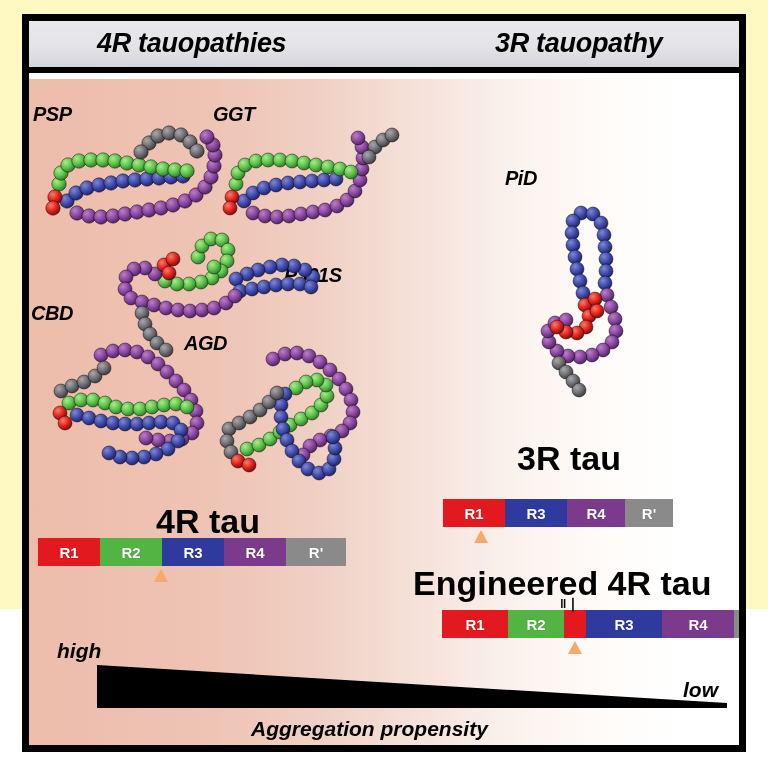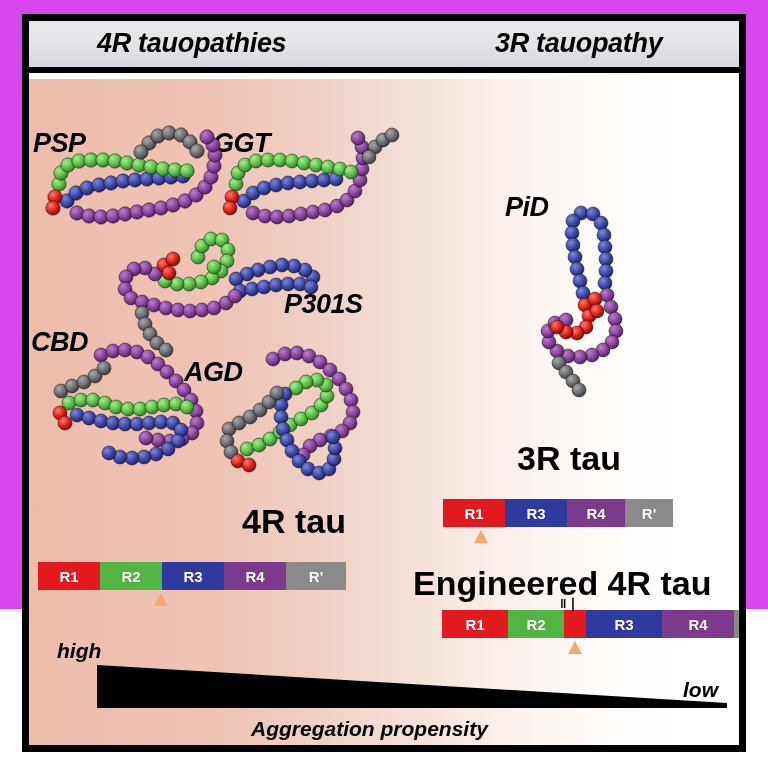--- a/index.html
+++ b/index.html
@@ -1,19 +1,19 @@
 <!DOCTYPE html>
 <html><head>
 <meta charset="utf-8">
 <style>
   html,body{margin:0;padding:0;background:#ffffff;}
   body{width:768px;height:768px;overflow:hidden;
        font-family:"Liberation Sans",sans-serif;}
 
-  #figure{position:relative;width:768px;height:609px;background:#d946ef;}
+  #figure{position:relative;width:768px;height:609px;background:#fef9c3;}
 
   
   .frame{position:absolute;left:22px;top:14px;width:724px;height:738px;
          border:7px solid #000;box-sizing:border-box;background:#fff;}
 
   
   .header{position:absolute;left:29px;top:21px;width:710px;height:52px;
           background:linear-gradient(180deg,#e9e9ed 0%,#e3e3e8 55%,#d6d6dc 100%);
           border-bottom:6px solid #000;box-sizing:border-box;}
   .hdr-label{position:absolute;top:7px;font-size:27px;font-weight:bold;
@@ -23,22 +23,22 @@
   .hdr-3r{left:466px;}
 
   
   .panel{position:absolute;left:29px;top:79px;width:710px;height:666px;
          background:linear-gradient(90deg,
             #edbcab 0%, #eec0b0 12%, #eec4b5 26%, #f0cfc3 40%,
             #f4ded5 52%, #f8eae4 62%, #fcf5f1 72%, #fffcfa 82%, #ffffff 92%);
          overflow:hidden;}
 
   
-  .slabel{position:absolute;font-size:27px;font-weight:bold;font-style:italic;
-          color:#000;letter-spacing:-0.5px;white-space:nowrap;line-height:1.05;margin-top:25px;}
+  .slabel{position:absolute;font-size:20px;font-weight:bold;font-style:italic;
+          color:#000;letter-spacing:-0.5px;white-space:nowrap;line-height:1.05;}
 
   
   .mol{position:absolute;}
 
   
   .bargroup{position:absolute;}
   .bartitle{font-weight:bold;color:#000;white-space:nowrap;line-height:1;}
   .bar{display:flex;height:28px;align-items:stretch;}
   .seg{display:flex;align-items:center;justify-content:center;
        color:#ffffff;font-size:15px;font-weight:bold;
@@ -493,21 +493,21 @@
             <circle cx="40" cy="164" r="7"></circle>
               <circle cx="47" cy="173" r="7"></circle>
               <circle cx="54" cy="182" r="7"></circle>
             <circle cx="60" cy="191" r="7"></circle>
           </g>
         </g>
       </svg>
     </div>
 
     <div class="bargroup" style="left:9px;top:425px;">
-      <div class="bartitle" style="font-size:34px;margin-left:118px;margin-bottom:24px;text-align:right;">4R tau</div>
+      <div class="bartitle" style="font-size:34px;margin-left:118px;margin-bottom:0;">4R tau</div>
       <div style="position:relative;">
         <div class="bar">
           <div class="seg" style="width:62px;background:#e2191f;">R1</div>
           <div class="seg" style="width:62px;background:#52b442;">R2</div>
           <div class="seg" style="width:62px;background:#2f3a9e;">R3</div>
           <div class="seg" style="width:62px;background:#7b3a8c;">R4</div>
           <div class="seg" style="width:60px;background:#8a8a8a;">R'</div>
         </div>
         <div class="marker" style="left:116px;top:31px;"></div>
       </div>

